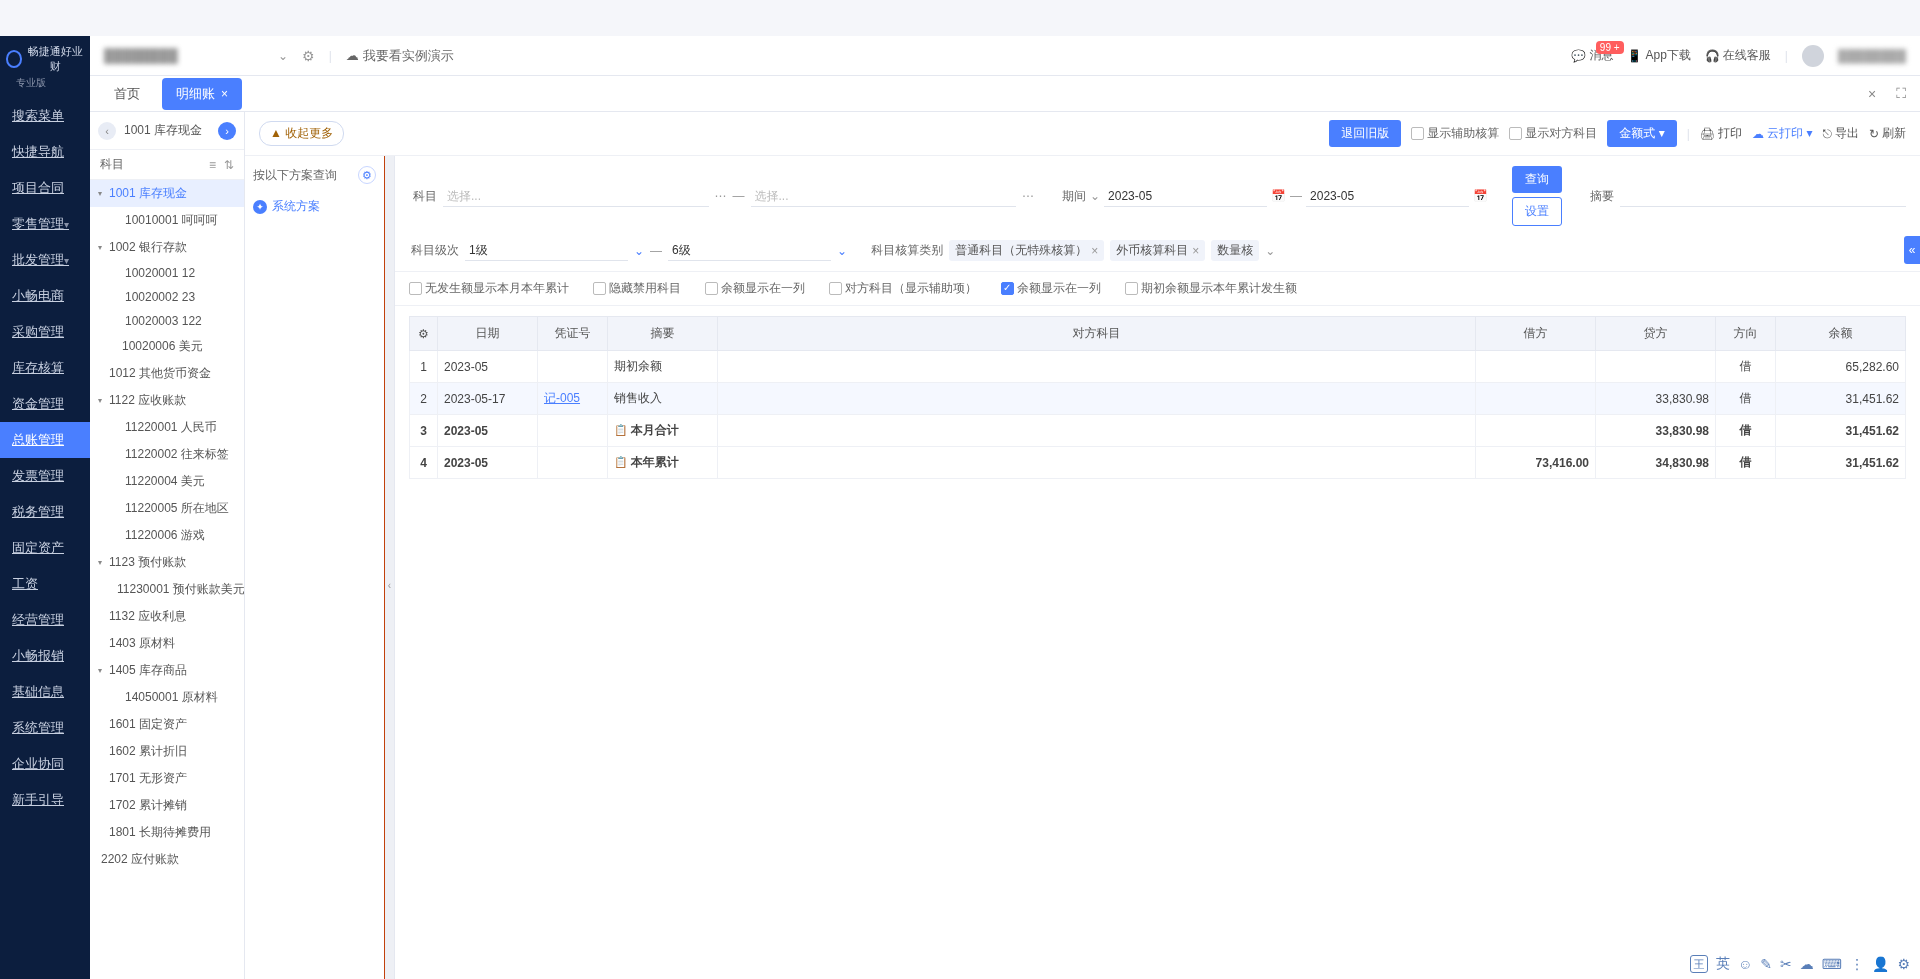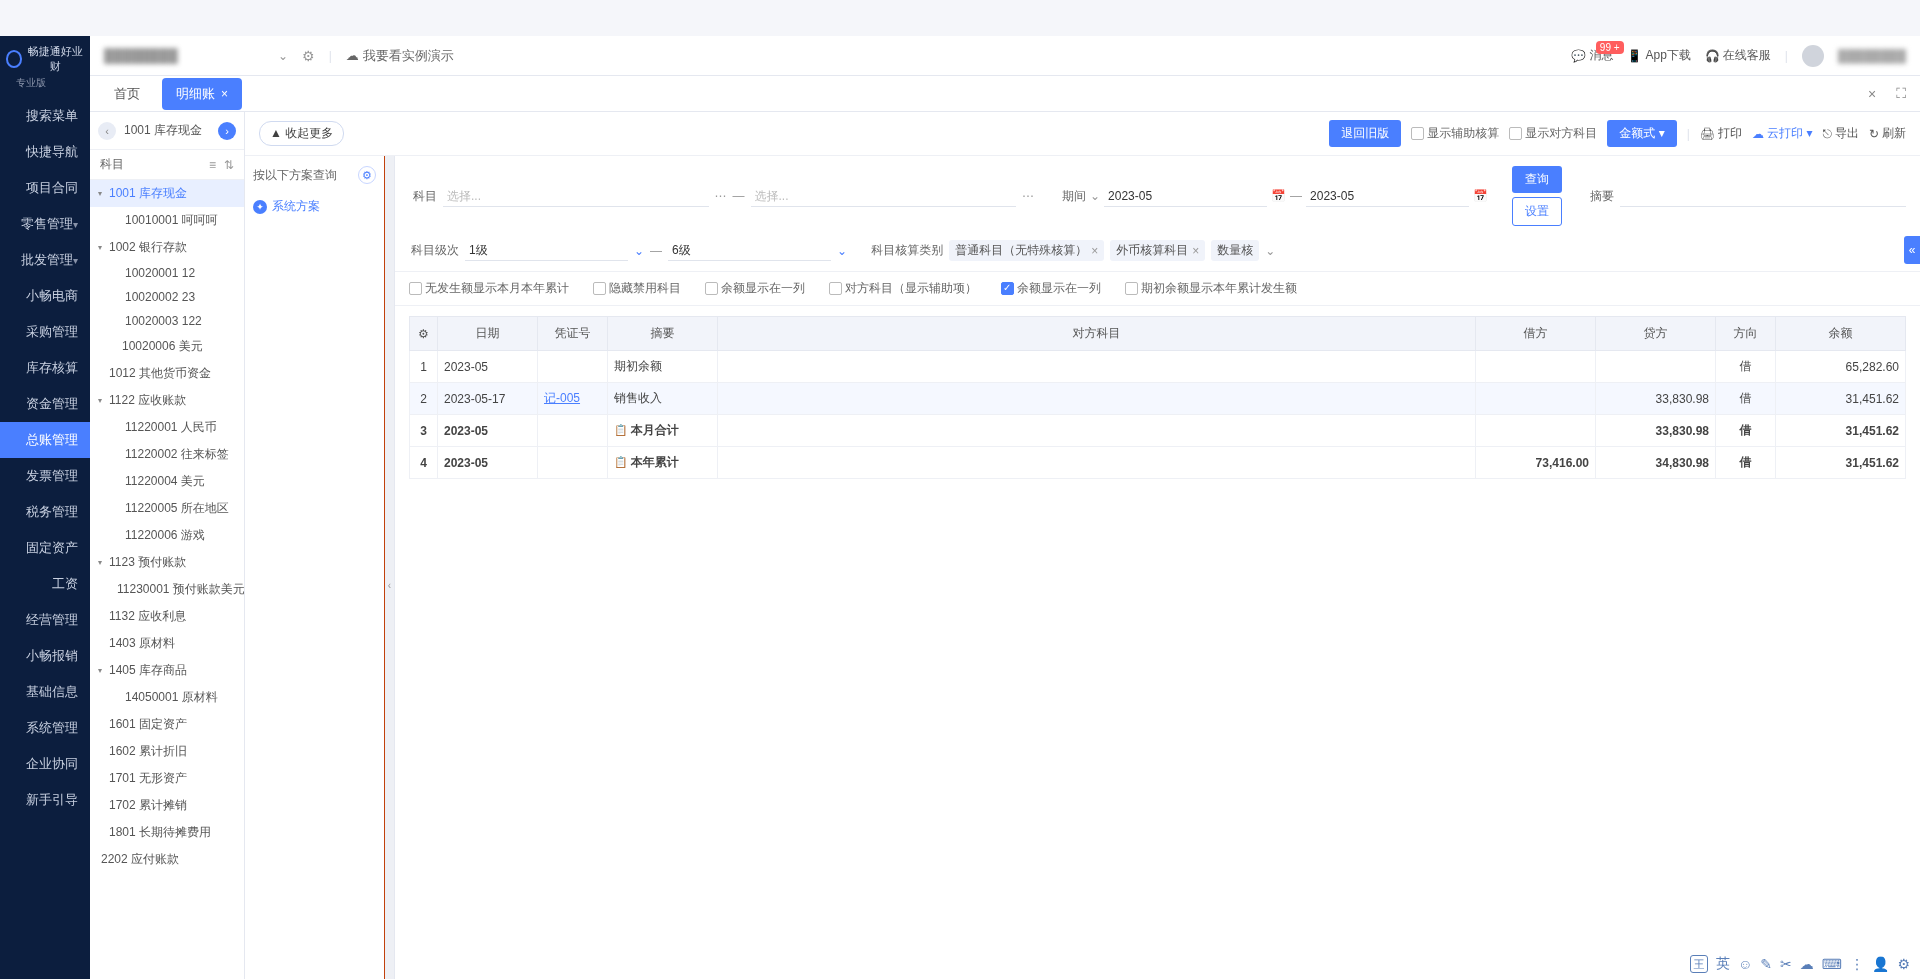--- a/index.html
+++ b/index.html
@@ -7,21 +7,21 @@
 .app { display: flex; height: 100vh; margin-top: 36px; }
 
 
 .sidebar { width: 90px; background: #0c1e3e; color: #fff; display: flex; flex-direction: column; }
 .logo-area { padding: 8px 6px; text-align: center; }
 .logo-area .logo-row { display: flex; align-items: center; justify-content: center; gap: 4px; }
 .logo-area .logo-icon { width: 18px; height: 18px; border: 2px solid #4a7fff; border-radius: 50%; display: inline-block; position: relative; }
 .logo-area .logo-text { font-size: 11px; color: #d0d8e8; }
 .logo-area .logo-sub { font-size: 10px; color: #8892a8; margin-top: 2px; text-align: left; padding-left: 10px; }
 .nav-items { flex: 1; overflow-y: auto; }
-.nav-item { padding: 9px 12px; font-size: 13px; color: #c8d0e0; cursor: pointer; display: flex; align-items: center; justify-content: flex-end; }
+.nav-item { padding: 9px 12px; font-size: 13px; color: #c8d0e0; cursor: pointer; display: flex; align-items: center; justify-content: flex-start; text-decoration: underline; }
 .nav-item.active { background: #4a7fff; color: #fff; }
 .nav-item .caret { font-size: 10px; color: #8892a8; }
 .sidebar-gear { text-align: center; padding: 10px; color: #8892a8; font-size: 16px; }
 
 
 .main { flex: 1; display: flex; flex-direction: column; }
 .topbar { height: 40px; background: #fff; border-bottom: 1px solid #e5e8f0; display: flex; align-items: center; padding: 0 14px; gap: 14px; }
 .org-sel { font-size: 13px; color: #999; filter: blur(2.5px); min-width: 160px; }
 .topbar .caret-down { color: #999; font-size: 12px; }
 .topbar .gear { color: #999; font-size: 14px; }
@@ -64,21 +64,21 @@
 .scheme-strip { width: 140px; background: #fff; border-right: 1px solid #c2410c; padding: 10px 8px; font-size: 12px; }
 .scheme-title { color: #666; display: flex; align-items: center; gap: 4px; padding-bottom: 8px; }
 .scheme-title .gear2 { margin-left: auto; color: #4a7fff; width: 18px; height: 18px; border: 1px solid #c8d6ff; border-radius: 50%; display: flex; align-items: center; justify-content: center; font-size: 11px; }
 .scheme-item { color: #4a7fff; padding: 6px 0; display: flex; align-items: center; gap: 5px; cursor: pointer; }
 .scheme-item .dot { width: 14px; height: 14px; border-radius: 50%; background: #4a7fff; color: #fff; font-size: 9px; display: flex; align-items: center; justify-content: center; }
 .collapse-handle { width: 10px; background: #eef0f5; display: flex; align-items: center; justify-content: center; color: #999; font-size: 10px; cursor: pointer; border-right: 1px solid #e5e8f0; }
 
 
 .query-area { flex: 1; display: flex; flex-direction: column; background: #fff; margin: 10px; border-radius: 4px; overflow: hidden; position: relative; }
 .toolbar { padding: 8px 14px; display: flex; align-items: center; gap: 10px; border-bottom: 1px solid #eef0f5; background: #fff; }
-.collapse-more { color: #404040; font-size: 12px; cursor: pointer; border: 1px solid #d0daf0; padding: 3px 10px; border-radius: 12px; }
+.collapse-more { color: #a16207; font-size: 12px; cursor: pointer; border: 1px solid #d0daf0; padding: 3px 10px; border-radius: 12px; }
 .btn { padding: 5px 12px; border-radius: 3px; font-size: 12px; cursor: pointer; border: none; }
 .btn-blue { background: #4a7fff; color: #fff; }
 .btn-outline { background: #fff; color: #4a7fff; border: 1px solid #4a7fff; }
 .toolbar .right { margin-left: auto; display: flex; align-items: center; gap: 10px; color: #555; }
 .chk-inline { display: flex; align-items: center; gap: 3px; color: #666; font-size: 12px; }
 .chk-box { width: 13px; height: 13px; border: 1px solid #bbb; border-radius: 2px; display: inline-block; }
 .tool-item { display: flex; align-items: center; gap: 3px; cursor: pointer; font-size: 12px; color: #555; }
 .tool-item.blue { color: #4a7fff; }
 
 .filter-row { padding: 10px 14px; display: flex; flex-wrap: wrap; gap: 14px 24px; align-items: center; font-size: 12px; color: #555; border-bottom: 1px solid #eef0f5; }

